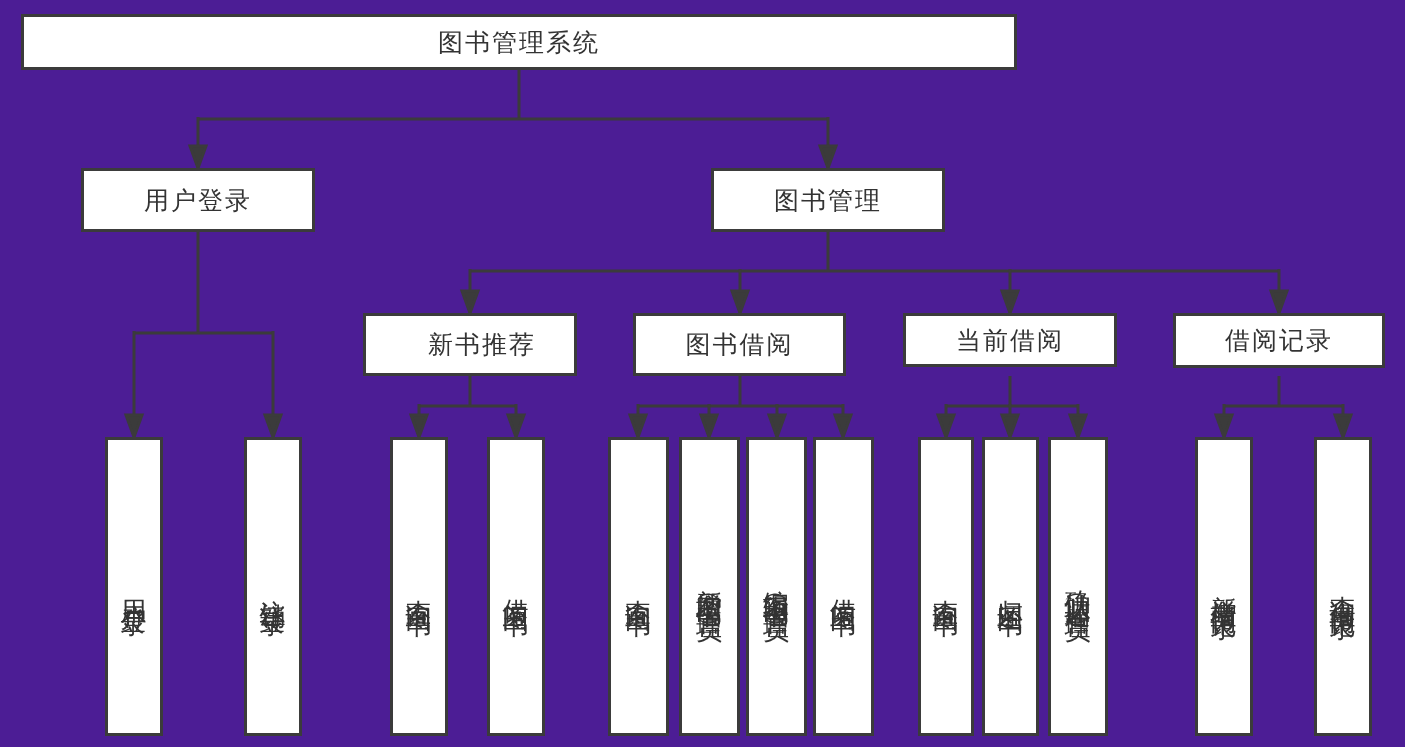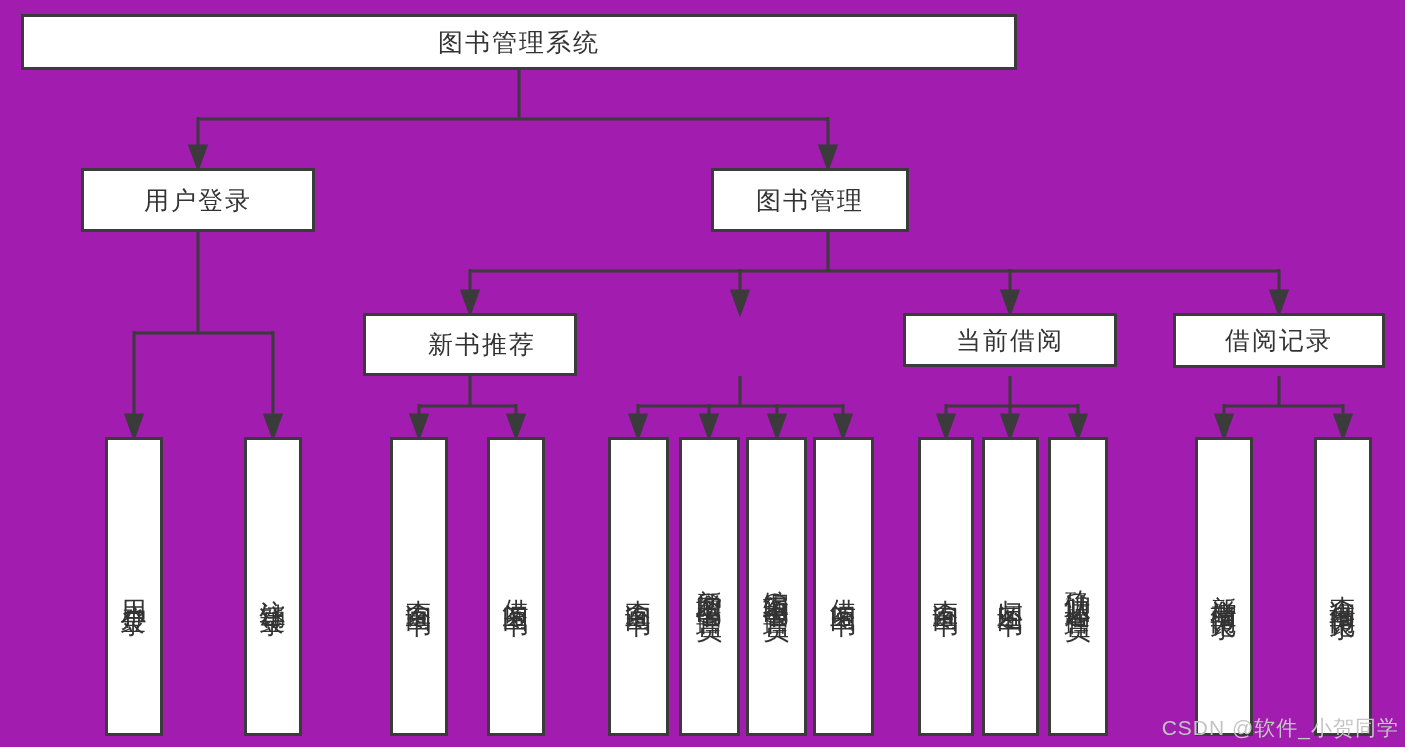--- a/index.html
+++ b/index.html
@@ -1,21 +1,21 @@
 <!DOCTYPE html>
 <html><head>
 <meta charset="utf-8">
 <style>
   * { margin: 0; padding: 0; box-sizing: border-box; }
   html, body { background: #ffffff; }
   .canvas {
     position: relative;
     width: 1405px;
     height: 747px;
-    background: #a21caf;
+    background: #4c1d95;
     font-family: "Liberation Sans", sans-serif;
     overflow: hidden;
   }
   .connectors {
     position: absolute;
     left: 0; top: 0;
     width: 1405px; height: 747px;
     pointer-events: none;
   }
   .node {
@@ -126,23 +126,24 @@
         <polygon points="1216,415 1232,415 1224,437"></polygon>
         <line x1="1343" y1="404" x2="1343" y2="419"></line>
         <polygon points="1335,415 1351,415 1343,437"></polygon>
       </g>
     </g>
   </svg>
 
   <div class="node" style="left:21px; top:14px; width:996px; height:56px;">图书管理系统</div>
 
   <div class="node" style="left:81px; top:168px; width:234px; height:64px;">用户登录</div>
-  <div class="node" style="left:711px; top:168px; width:198px; height:64px;">图书管理</div>
+  <div class="node" style="left:711px; top:168px; width:234px; height:64px;">图书管理</div>
 
   <div class="node" style="left:363px; top:313px; width:214px; height:63px;padding-left:24px;">新书推荐</div>
+  <div class="node" style="left:633px; top:313px; width:213px; height:63px;">图书借阅</div>
   <div class="node" style="left:903px; top:313px; width:214px; height:54px;">当前借阅</div>
   <div class="node" style="left:1173px; top:313px; width:212px; height:55px;">借阅记录</div>
 
   <div class="node leaf" style="left:105px; top:437px; width:58px; height:299px;">用户登录</div>
   <div class="node leaf" style="left:244px; top:437px; width:58px; height:299px;">注销登录</div>
 
   <div class="node leaf" style="left:390px; top:437px; width:58px; height:299px;">查询图书</div>
   <div class="node leaf" style="left:487px; top:437px; width:58px; height:299px;">借阅图书</div>
 
   <div class="node leaf" style="left:608px; top:437px; width:61px; height:299px;">查询图书</div>
@@ -150,15 +151,14 @@
   <div class="node leaf" style="left:746px; top:437px; width:61px; height:299px;">编辑图书（管理员）</div>
   <div class="node leaf" style="left:813px; top:437px; width:61px; height:299px;">借阅图书</div>
 
   <div class="node leaf" style="left:918px; top:437px; width:56px; height:299px;">查询图书</div>
   <div class="node leaf" style="left:982px; top:437px; width:57px; height:299px;">归还图书</div>
   <div class="node leaf" style="left:1048px; top:437px; width:60px; height:299px;">确认归还（管理员）</div>
 
   <div class="node leaf" style="left:1195px; top:437px; width:58px; height:299px;">新增借阅记录</div>
   <div class="node leaf" style="left:1314px; top:437px; width:58px; height:299px;">查询借阅记录</div>
 
-  <div class="watermark">CSDN @软件_小贺同学</div>
 
 </div>
 
 </body></html>

